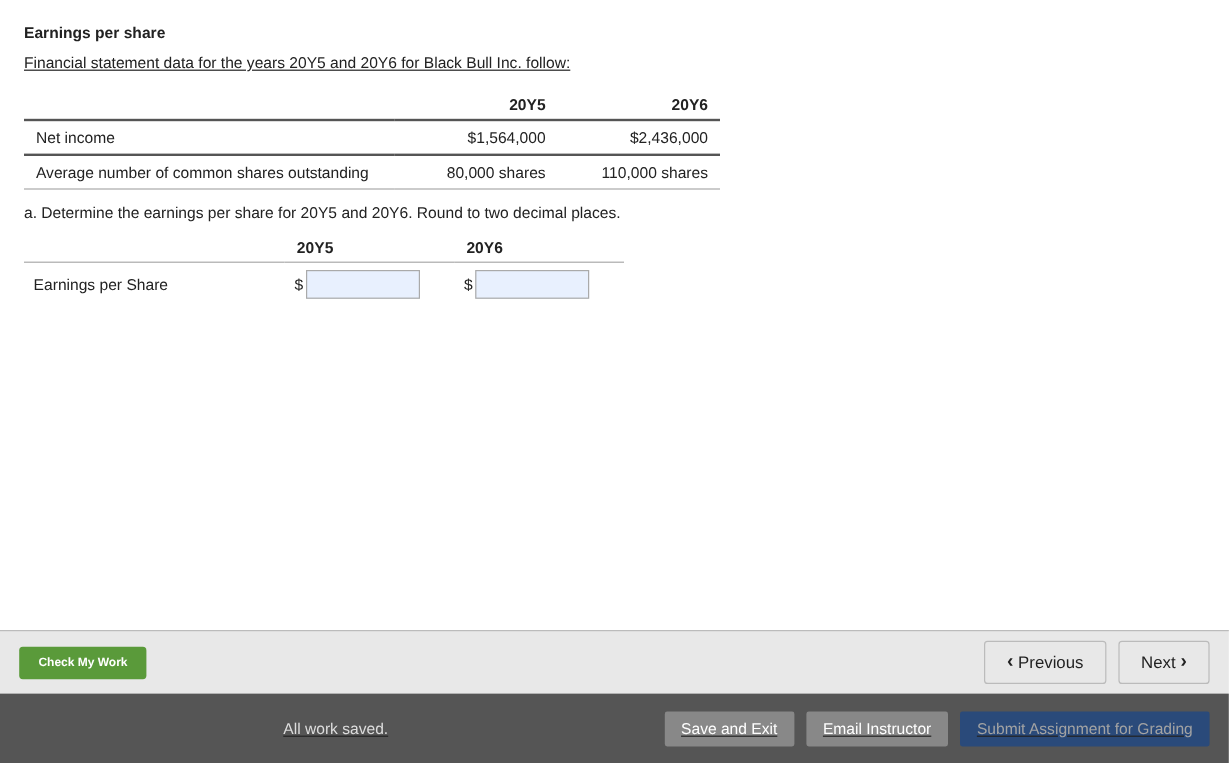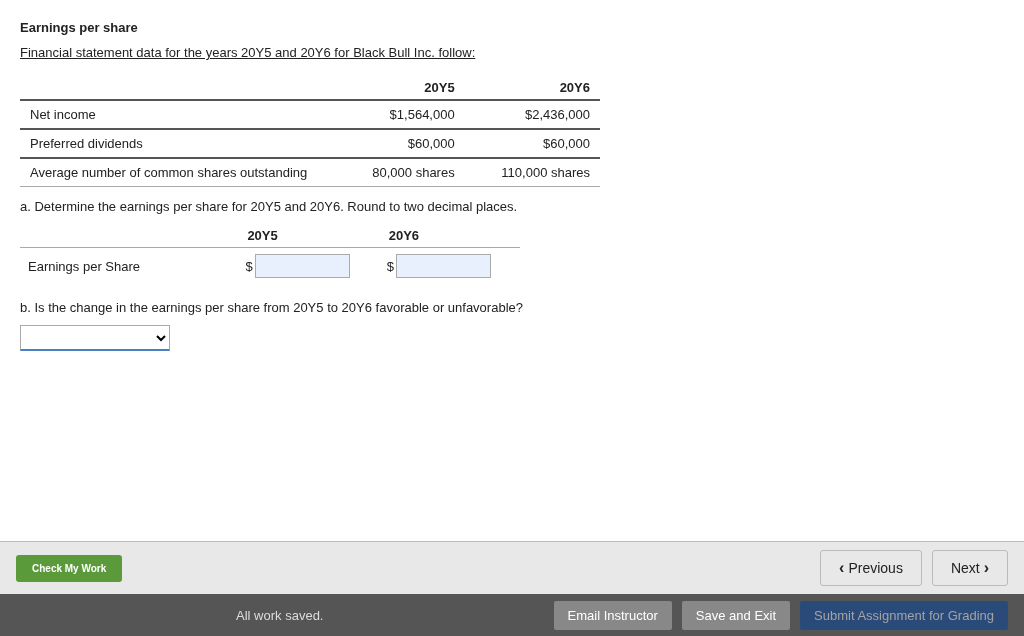--- a/index.html
+++ b/index.html
@@ -185,22 +185,23 @@
       gap: 4px;
       color: #222;
     }
 
     
     #footer-bar {
       background: #555;
       display: flex;
       align-items: center;
       padding: 0 16px;
-      height: 42px;
+      height: 58px;
       gap: 10px;
+      text-decoration: underline;
     }
 
     .footer-status {
       color: #ddd;
       font-size: 13px;
       flex: 1;
       text-align: center;
     }
 
     .footer-btn {
@@ -242,25 +243,20 @@
         <th class="col-label"></th>
         <th class="col-val">20Y5</th>
         <th class="col-val">20Y6</th>
       </tr>
     </thead>
     <tbody id="data-table-body">
     <tr>
           <td class="col-label top-border">Net income</td>
           <td class="col-val top-border">$1,564,000</td>
           <td class="col-val top-border">$2,436,000</td>
-        </tr>
-        <tr>
-          <td class="col-label top-border">Preferred dividends</td>
-          <td class="col-val top-border">$60,000</td>
-          <td class="col-val top-border">$60,000</td>
         </tr>
         <tr>
           <td class="col-label top-border">Average number of common shares outstanding</td>
           <td class="col-val top-border">80,000 shares</td>
           <td class="col-val top-border">110,000 shares</td>
         </tr>
       </tbody>
   </table>
 
   <div class="question-a">a. Determine the earnings per share for 20Y5 and 20Y6. Round to two decimal places.</div>
@@ -285,43 +281,34 @@
         <td class="input-cell">
           <div class="input-wrapper">
             <span class="dollar-sign">$</span>
             <input type="text" class="answer-input" style="">
           </div>
         </td>
       </tr>
     </tbody>
   </table>
 
-  <div style="margin-bottom: 8px;">
-    <div class="question-b">
-      <span>b. Is the change in the earnings per share from 20Y5 to 20Y6 favorable or unfavorable?</span>
-    </div>
-    <div class="dropdown-wrapper">
-      <select class="answer-select" id="favorable-select">
-      <option value=""></option><option value="Favorable">Favorable</option><option value="Unfavorable">Unfavorable</option></select>
-    </div>
-  </div>
 
 </div>
 
 <div id="nav-bar">
   <button class="check-my-work-btn">Check My Work</button>
   <div class="spacer"></div>
   <button class="prev-next-btn">
     <span class="chevron">‹</span>
     <span>Previous</span>
   </button>
   <button class="prev-next-btn">
     <span>Next</span>
     <span class="chevron">›</span>
   </button>
 </div>
 
 <div id="footer-bar">
   <div class="footer-status">All work saved.</div>
+  <button class="footer-btn">Save and Exit</button>
   <button class="footer-btn">Email Instructor</button>
-  <button class="footer-btn">Save and Exit</button>
   <button class="footer-btn-dark">Submit Assignment for Grading</button>
 </div>
 
 </body></html>

